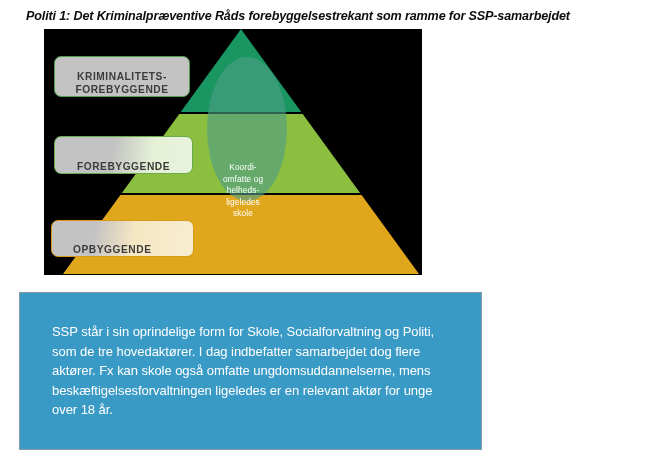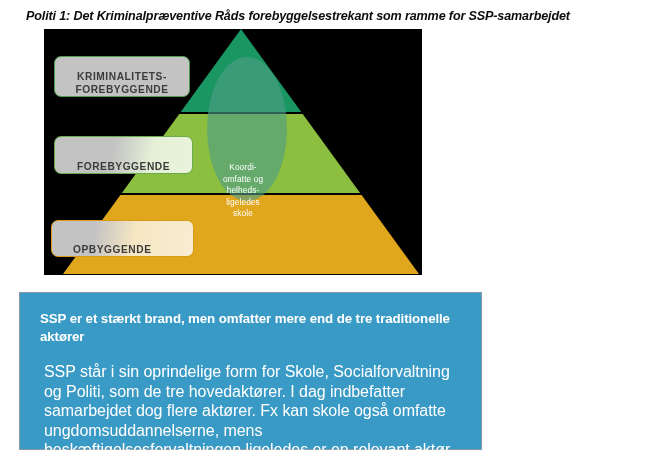--- a/index.html
+++ b/index.html
@@ -120,23 +120,23 @@
   #callout-heading {
     color: #ffffff;
     font-size: 13.3px;
     font-weight: bold;
     line-height: 17.5px;
     margin: 0 0 17px 0;
     letter-spacing: -0.1px;
   }
   #callout-body {
     color: #ffffff;
-    font-size: 16px;
+    font-size: 13px;
     line-height: 19.5px;
-    margin: 4px;
+    margin: 12px;
     letter-spacing: -0.05px;
   }
 </style>
 </head>
 <body>
 
 <div id="figure-caption">Politi 1: Det Kriminalpræventive Råds forebyggelsestrekant som ramme for SSP-samarbejdet</div>
 
 <div id="pyramid-panel">
   <svg id="pyramid-svg" viewBox="0 0 378 246" preserveAspectRatio="none">
@@ -171,15 +171,14 @@
 
 <div class="tier-label" id="label-forebyggende">
   <span>FOREBYGGENDE</span>
 </div>
 
 <div class="tier-label" id="label-opbyggende">
   <span>OPBYGGENDE</span>
 </div>
 
 <div id="callout-box">
-  <p id="callout-heading">SSP er et stærkt brand, men omfatter mere end de tre traditionelle aktører</p>
   <p id="callout-body">SSP står i sin oprindelige form for Skole, Socialforvaltning og Politi, som de tre hovedaktører. I dag indbefatter samarbejdet dog flere aktører. Fx kan skole også omfatte ungdomsuddannelserne, mens beskæftigelsesforvaltningen ligeledes er en relevant aktør for unge over 18 år.</p>
 </div>
 
 </body></html>

